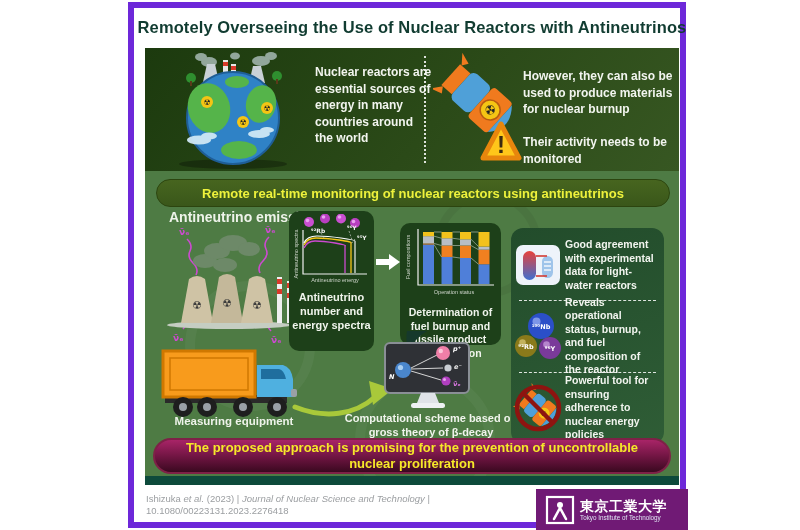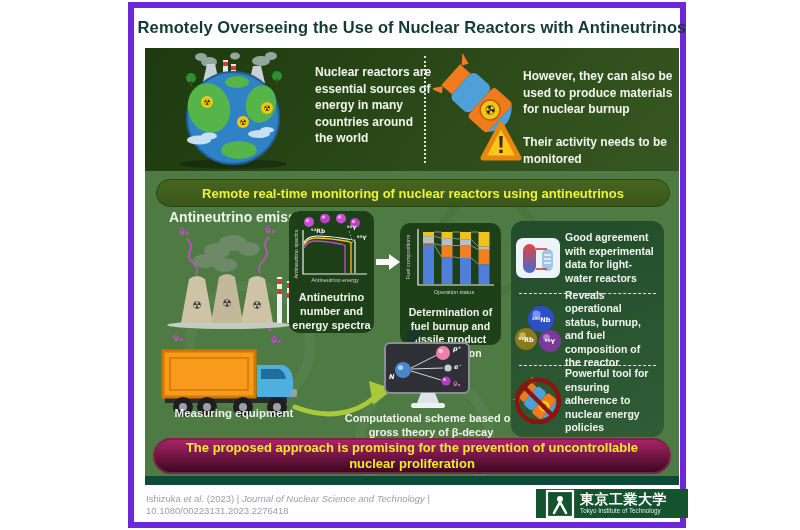--- a/index.html
+++ b/index.html
@@ -20,35 +20,35 @@
   .panelB{left:11px;top:163px;width:534px;height:305px;background:#4e7b44;
     border-bottom:9px solid #0d4a3b;overflow:hidden;}
   .motif{border-radius:50%;pointer-events:none;}
   .banner{left:11px;top:8px;width:512px;height:26px;border-radius:14px;
     background:linear-gradient(#47651f,#3a571a);border:1px solid #2c450f;
     display:flex;align-items:center;justify-content:center;}
   .banner span{color:#eef23c;font-weight:bold;font-size:13px;}
   .smallLabel{color:#eef3ea;font-weight:bold;font-size:14px;}
   .darkBox{background:#1d4019;border-radius:10px;box-sizing:border-box;}
   .boxCaption{color:#f0f4ec;font-weight:bold;text-align:center;}
-  .sidebar{left:366px;top:50px;width:153px;height:216px;border-radius:12px;
+  .sidebar{left:366px;top:57px;width:153px;height:216px;border-radius:12px;
     background:linear-gradient(160deg,#224c2b,#2f5d36);}
   .sideItem{position:absolute;left:0;width:153px;display:flex;align-items:center;}
   .sideIcon{width:54px;flex:0 0 54px;display:flex;justify-content:center;}
   .sideText{color:#f2f5ef;font-weight:bold;font-size:10.5px;line-height:13.5px;padding-right:7px;}
   .dashline{position:absolute;left:8px;width:137px;border-top:1.5px dashed rgba(255,255,255,.85);}
   .conclusion{left:8px;top:267px;width:518px;height:36px;border-radius:18px;
     background:linear-gradient(#a82467,#6d1440 55%,#3a0920);border:2px solid #7e2147;
     box-sizing:border-box;display:flex;align-items:center;justify-content:center;}
   .conclusion span{color:#f6e829;font-weight:bold;font-size:13px;line-height:16px;text-align:center;}
   
   .paperTitle{color:#17423a;font-weight:bold;font-size:10.5px;line-height:12.5px;}
   .cite{color:#9b9ea1;font-size:9.5px;line-height:11.5px;margin-top:3px;}
   .cite i{font-style:italic;}
-  .logoBox{left:402px;top:481px;width:152px;height:29px;background:#14532d;
+  .logoBox{left:402px;top:481px;width:152px;height:42px;background:#701a75;
     display:flex;align-items:center;}
   .logoJP{color:#fff;font-weight:bold;font-size:14px;line-height:15px;
     font-family:"DejaVu Sans",sans-serif;letter-spacing:.5px;}
   .logoEN{color:#dfe5f2;font-size:6.3px;line-height:8px;}
 </style>
 </head>
 <body>
 
 <div id="canvas">
  <div id="poster">
@@ -197,23 +197,23 @@
             <circle cx="26" cy="62" r="4" fill="#9aa0a6"></circle>
         <circle cx="50" cy="62" r="10" fill="#1e1e1e"></circle>
             <circle cx="50" cy="62" r="4" fill="#9aa0a6"></circle>
         <circle cx="86" cy="62" r="10" fill="#1e1e1e"></circle>
             <circle cx="86" cy="62" r="4" fill="#9aa0a6"></circle>
         <circle cx="120" cy="62" r="10" fill="#1e1e1e"></circle>
             <circle cx="120" cy="62" r="4" fill="#9aa0a6"></circle>
       </g>
     </svg>
 
-    <div class="abs smallLabel" style="left:4px;top:236px;width:170px;text-align:center;font-size:11.5px">Measuring equipment</div>
-
-    <div class="abs darkBox" style="left:144px;top:40px;width:85px;height:122px;padding:3px 2px;">
+    <div class="abs smallLabel" style="left:4px;top:244px;width:170px;text-align:center;font-size:11.5px">Measuring equipment</div>
+
+    <div class="abs darkBox" style="left:144px;top:40px;width:85px;height:140px;padding:3px 2px;">
       <svg width="80" height="70" viewBox="0 0 80 70">
 
         <g>
           <circle cx="18" cy="8" r="5" fill="#c94fd0"></circle>
               <circle cx="16.5" cy="6.5" r="1.8" fill="#e9a0ef"></circle>
           <circle cx="34" cy="4.5" r="5" fill="#b83fc0"></circle>
               <circle cx="32.5" cy="3" r="1.8" fill="#e9a0ef"></circle>
           <circle cx="50" cy="4.5" r="5" fill="#c94fd0"></circle>
               <circle cx="48.5" cy="3" r="1.8" fill="#e9a0ef"></circle>
           <circle cx="64" cy="9" r="5" fill="#b83fc0"></circle>

